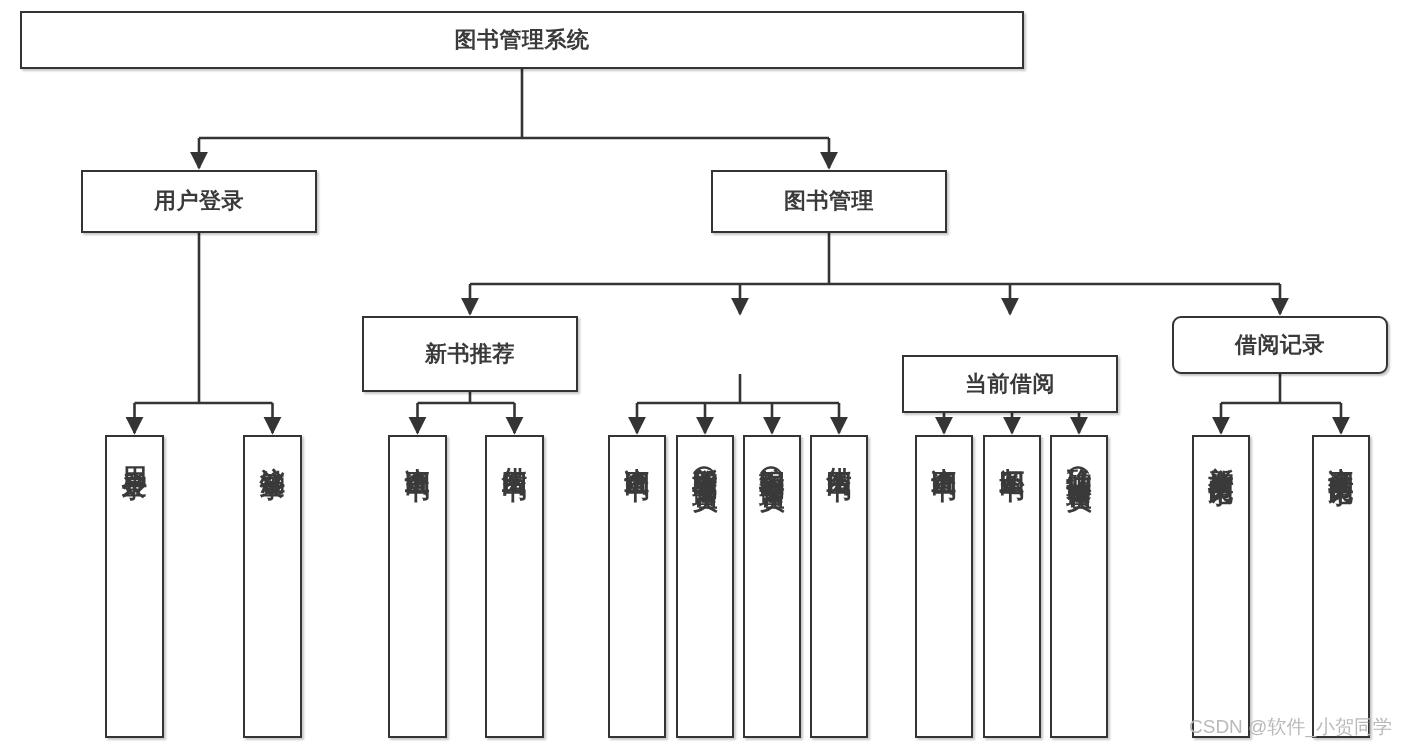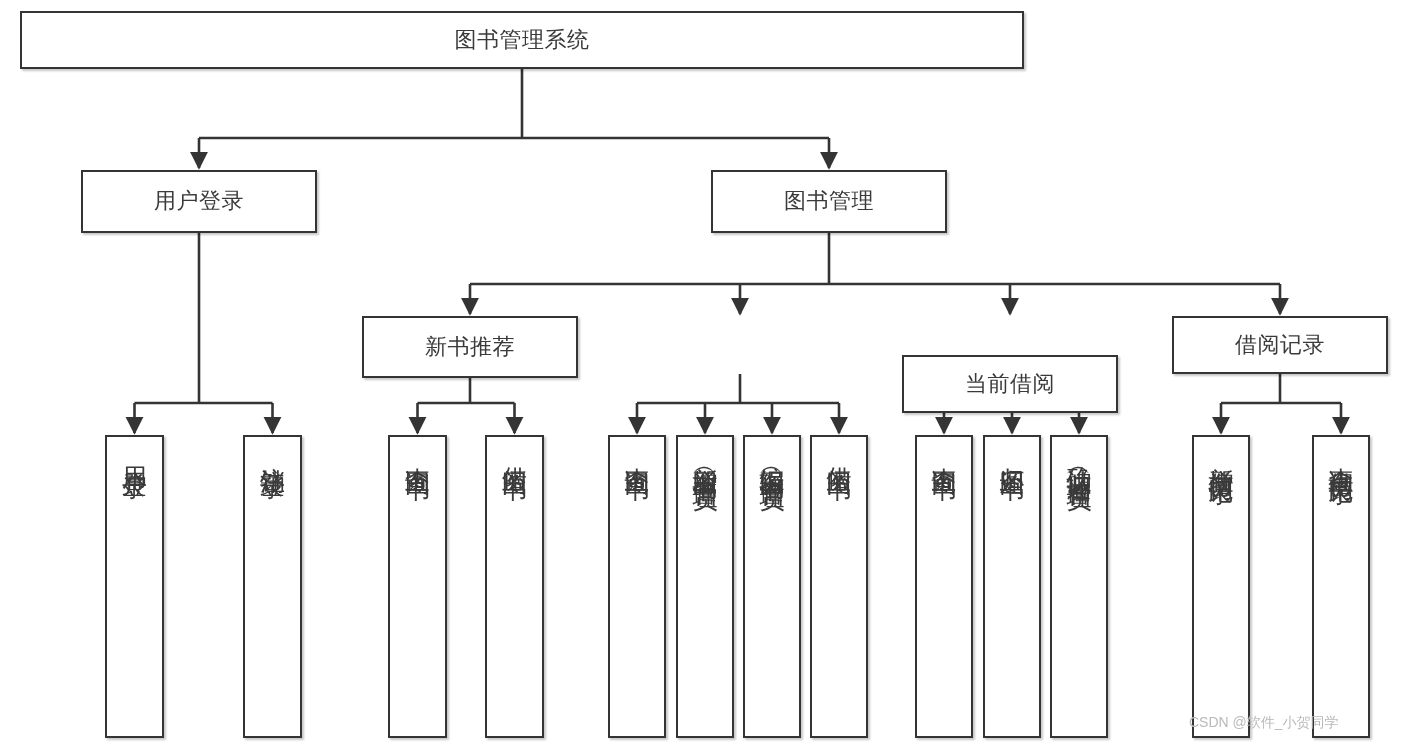--- a/index.html
+++ b/index.html
@@ -34,40 +34,41 @@
     align-items: center;
     justify-content: center;
     box-shadow: 2px 2px 2px rgba(0,0,0,0.22);
   }
   .node .label {
     color: #3a3a3a;
     letter-spacing: 0.5px;
     text-align: center;
     white-space: pre-line;
     line-height: 1.12;
+    font-weight: bold;
   }
   .node.horiz .label {
     font-size: 22px;
   }
   .node.vert {
     align-items: flex-start;
     padding-top: 10px;
   }
   .node.vert .label {
     writing-mode: vertical-rl;
     text-orientation: upright;
     font-size: 25px;
     letter-spacing: 3px;
     line-height: 1;
   }
   #watermark {
     position: absolute;
     left: 1189px;
     top: 714px;
-    font-size: 14px;
+    font-size: 19px;
     color: #b9b9b9;
     font-family: "Liberation Sans", "DejaVu Sans", sans-serif;
     white-space: nowrap;
     user-select: none;
   }
 </style>
 </head>
 <body>
 
 <div id="canvas">
@@ -119,27 +120,27 @@
     <span class="label">图书管理系统</span>
   </div>
 
   <div class="node horiz" style="left: 81px; top: 170px; width: 236px; height: 63px;">
     <span class="label">用户登录</span>
   </div>
   <div class="node horiz" style="left: 711px; top: 170px; width: 236px; height: 63px;">
     <span class="label">图书管理</span>
   </div>
 
-  <div class="node horiz" style="left: 362px; top: 316px; width: 216px; height: 62px;">
+  <div class="node horiz" style="left: 362px; top: 316px; width: 216px; height: 76px;">
     <span class="label">新书推荐</span>
   </div>
   <div class="node horiz" style="left: 902px; top: 316px; width: 216px; height: 58px; margin-top: 39px;">
     <span class="label">当前借阅</span>
   </div>
-  <div class="node horiz" style="left: 1172px; top: 316px; width: 216px; height: 58px;">
+  <div class="node horiz" style="left: 1172px; top: 316px; width: 216px; height: 58px; border-radius: 9px;">
     <span class="label">借阅记录</span>
   </div>
 
   <div class="node vert" style="left: 105px; top: 435px; width: 59px; height: 303px;">
     <span class="label">用户登录</span>
   </div>
   <div class="node vert" style="left: 243px; top: 435px; width: 59px; height: 303px;">
     <span class="label">注销登录</span>
   </div>
 

